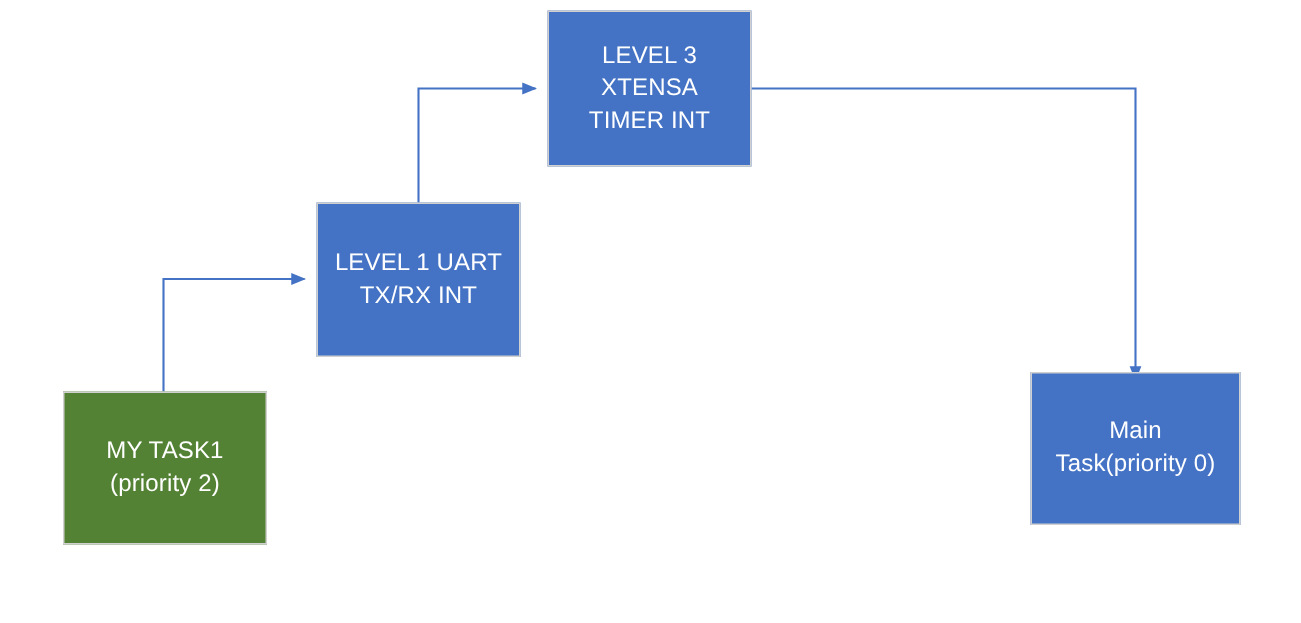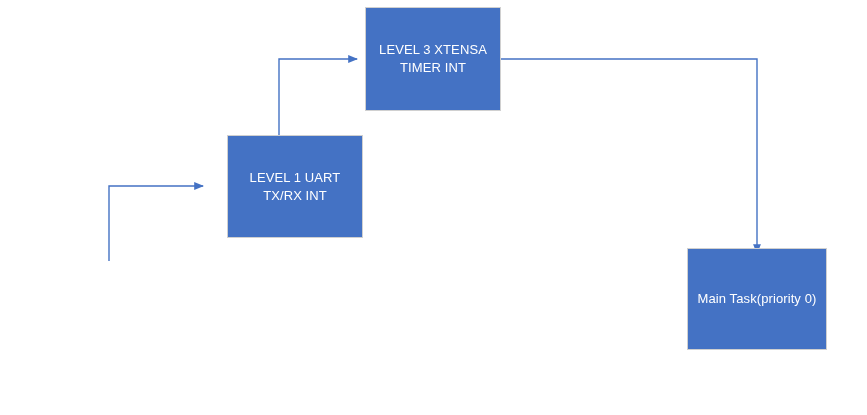--- a/index.html
+++ b/index.html
@@ -19,21 +19,21 @@
   }
   .node {
     position: absolute;
     box-sizing: border-box;
     border: 1px solid #d0d0d0;
     display: flex;
     align-items: center;
     justify-content: center;
     text-align: center;
     color: #ffffff;
-    font-size: 13px;
+    font-size: 16px;
     line-height: 1.35;
     letter-spacing: 0.1px;
     padding: 0 8px;
   }
   .node-label {
     display: block;
     width: 100%;
     white-space: pre-line;
   }
   #node-level3 {
@@ -94,23 +94,26 @@
 
     <path d="M 279 135 L 279 59 L 357 59" fill="none" stroke="#4472C4" stroke-width="1.4" marker-end="url(#arrow-right)"></path>
 
     <path d="M 501 59 L 757 59 L 757 253" fill="none" stroke="#4472C4" stroke-width="1.4" marker-end="url(#arrow-down)"></path>
   </svg>
 
   <div class="node" id="node-level3" style="background:#4472C4;">
     <span class="node-label">LEVEL 3 XTENSA TIMER INT</span>
   </div>
 
-  <div class="node" id="node-level1-blue" style="background:#4472C4;margin-left:16px;">
+  <div class="node" id="node-level1-blue" style="background:#4472C4;">
     <span class="node-label">LEVEL 1 UART TX/RX INT</span>
   </div>
 
 
+  <div class="node" id="node-mytask1" style="background:#548235;">
+    <span class="node-label">MY TASK1 (priority 2)</span>
+  </div>
 
   <div class="node" id="node-maintask" style="background:#4472C4;">
     <span class="node-label">Main Task(priority 0)</span>
   </div>
 
 </div>
 
 </body></html>

